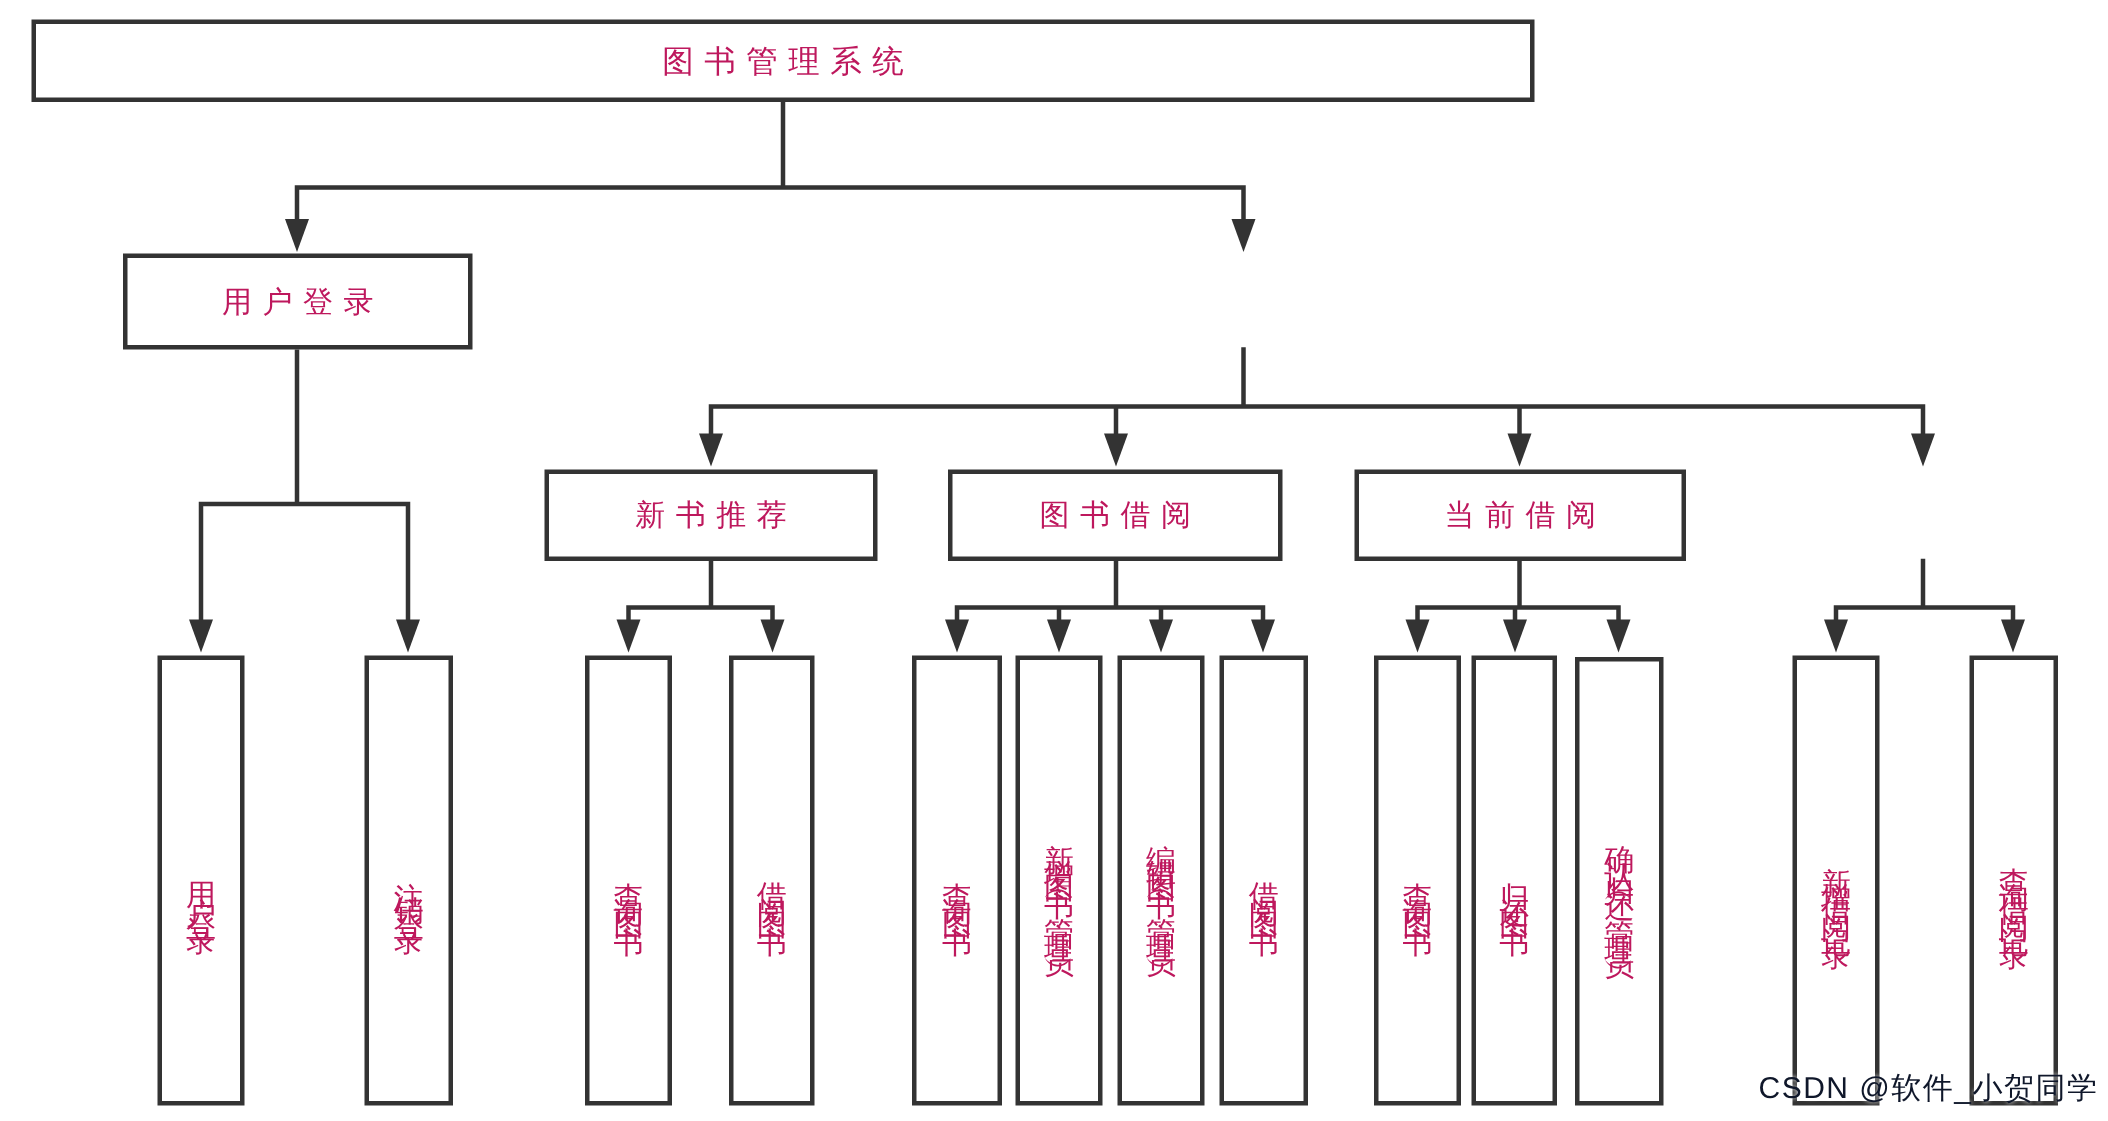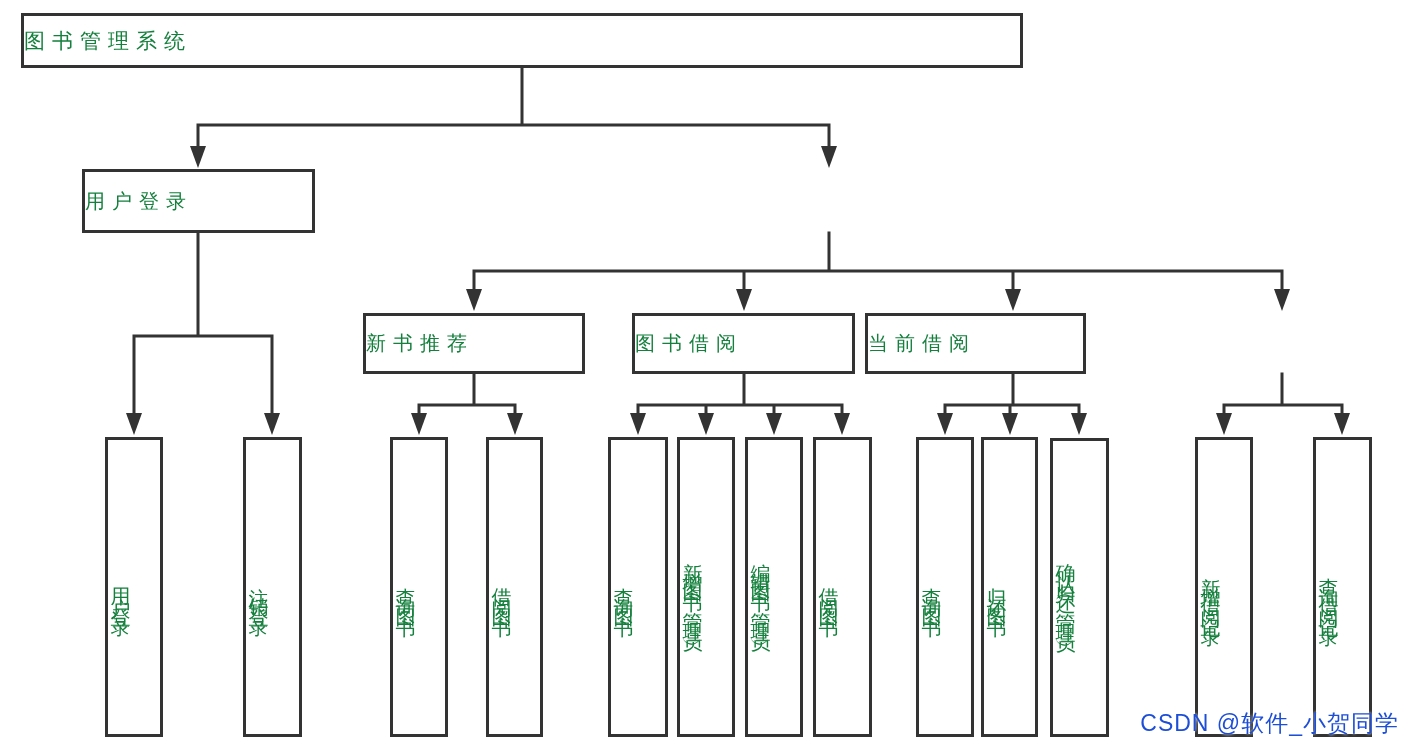--- a/index.html
+++ b/index.html
@@ -11,40 +11,41 @@
     overflow:hidden;
   }
   .connectors{position:absolute;left:0;top:0;}
   .node{
     position:absolute;
     box-sizing:border-box;
     border:3px solid #333333;
     background:#ffffff;
     display:flex;
     align-items:center;
-    color:#15803d;
+    justify-content:center;
+    color:#be185d;
   }
   .node.h{font-size:20px;}
   .node.h span{letter-spacing:7px;margin-right:-7px;white-space:nowrap;}
   .node.root{font-size:21px;}
   .node.leaf span{
     writing-mode:vertical-rl;
     text-orientation:mixed;
     font-size:20px;
     letter-spacing:10px;
     margin-bottom:-10px;
     white-space:nowrap;
   }
   .watermark{
     position:absolute;
     right:6px;
     bottom:8px;
-    font-size:23px;
+    font-size:20px;
     letter-spacing:1px;
-    color:#1d4ed8;
+    color:#0f172a;
     text-shadow:0 0 3px #ffffff;
     white-space:nowrap;
   }
 </style>
 </head>
 <body>
 
 <div class="stage">
 
   <svg class="connectors" width="1405" height="747" viewBox="0 0 1405 747">
@@ -88,21 +89,21 @@
   <div class="node h" style="left:82px;top:169px;width:233px;height:64px">
     <span>用户登录</span>
   </div>
 
   <div class="node h" style="left:632px;top:313px;width:223px;height:61px">
     <span>图书借阅</span>
   </div>
   <div class="node h" style="left:363px;top:313px;width:222px;height:61px">
     <span>新书推荐</span>
   </div>
-  <div class="node h" style="left:865px;top:313px;width:221px;height:61px">
+  <div class="node h" style="left:903px;top:313px;width:221px;height:61px">
     <span>当前借阅</span>
   </div>
 
   <div class="node leaf" style="left:105px;top:437px;width:58px;height:300px">
     <span>用户登录</span>
   </div>
   <div class="node leaf" style="left:243px;top:437px;width:59px;height:300px">
     <span>注销登录</span>
   </div>
 

